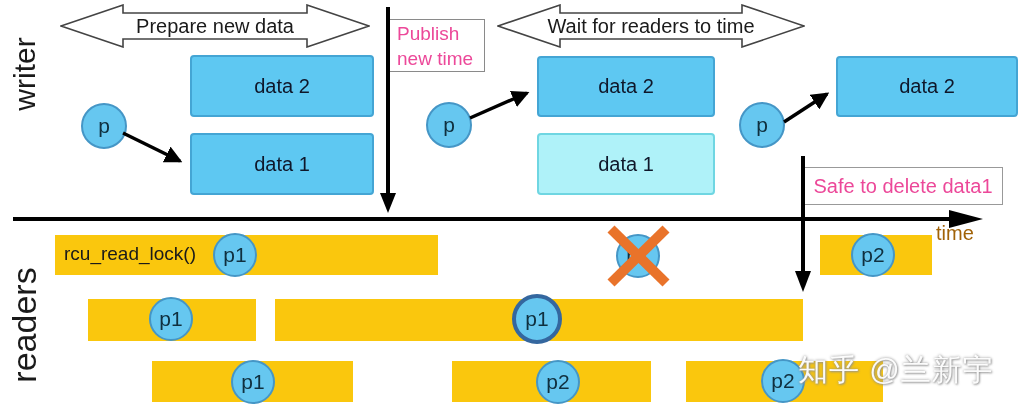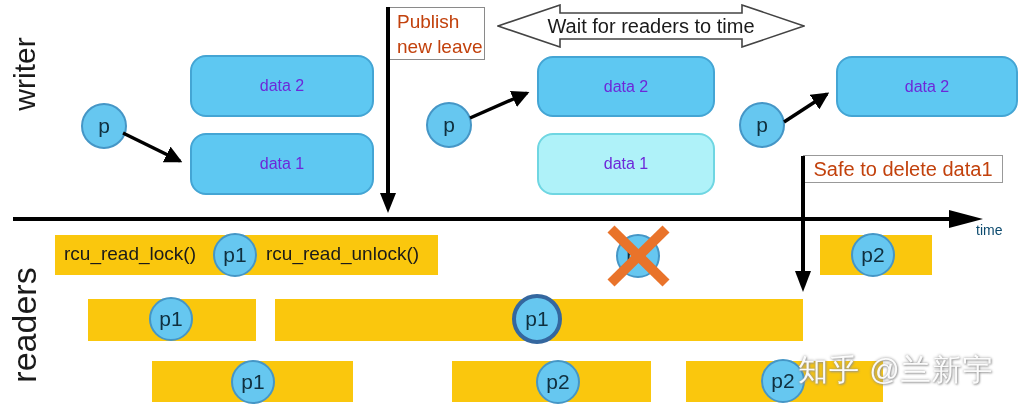--- a/index.html
+++ b/index.html
@@ -9,60 +9,66 @@
   }
   .abs{position:absolute;box-sizing:border-box;}
   .vlabel{display:flex;align-items:center;justify-content:center;
     transform:rotate(-90deg);color:#1a1a1a;}
   #writer-label{left:-17px;top:56px;width:84px;height:36px;font-size:30px;}
   #readers-label{left:-41px;top:305px;width:130px;height:40px;font-size:34px;}
   .darrow{position:absolute;}
   .darrow svg{display:block;}
   .darrow .dlabel{position:absolute;inset:0;display:flex;align-items:center;
     justify-content:center;font-size:20px;color:#1a1a1a;}
-  .notebox{background:#fff;border:1.5px solid #8a8a8a;color:#c2410c;}
+  .notebox{background:#fff;border:1.5px solid #8a8a8a;color:#ec4899;margin-top:12px;}
   #publish-box{left:389px;top:7px;width:96px;height:53px;font-size:19px;
     line-height:1.3;padding:2px 0 0 7px;}
-  #safe-box{left:803px;top:155px;width:200px;height:28px;display:flex;
+  #safe-box{left:803px;top:155px;width:200px;height:38px;display:flex;
     align-items:center;justify-content:center;font-size:20px;border-color:#999;}
-  .dbox{border-radius:16px;display:flex;align-items:center;justify-content:center;
-    font-size:16px;color:#6d28d9;}
+  .dbox{border-radius:4px;display:flex;align-items:center;justify-content:center;
+    font-size:20px;color:#0f172a;}
   .dbox.blue{background:var(--box_blue);border:2px solid var(--box_blue_border);}
   .dbox.cyan{background:var(--box_cyan);border:2px solid var(--box_cyan_border);}
   .pcircle{border-radius:50%;background:var(--circle_fill);
     border:2px solid var(--circle_border);display:flex;align-items:center;
     justify-content:center;font-size:21px;color:#10303f;}
   .pcircle.dark{border:4px solid var(--circle_border_dark);}
   .ybar{background:var(--bar_yellow);}
   .rcu-label{font-size:19px;color:#1a1a1a;white-space:nowrap;}
-  #time-label{left:936px;top:222px;font-size:14px;color:#0c4a6e;margin-left:40px;}
+  #time-label{left:936px;top:222px;font-size:20px;color:#a16207;}
   #watermark{left:798px;top:350px;font-size:30px;letter-spacing:1px;
     color:rgba(255,255,255,0.95);text-shadow:0 0 3px rgba(140,140,140,0.95),
     1px 1px 2px rgba(150,150,150,0.8);white-space:nowrap;text-align:right;}
   #overlay{position:absolute;left:0;top:0;z-index:6;pointer-events:none;}
 </style>
 </head>
 <body>
 
 <div id="stage">
 
   <div class="abs vlabel" id="writer-label">writer</div>
   <div class="abs vlabel" id="readers-label">readers</div>
 
+  <div class="darrow" style="left:60px;top:4px;width:310px;height:44px;">
+    <svg width="310" height="44">
+      <polygon points="1,22 63,1 63,9 247,9 247,1 309,22 247,43 247,35 63,35 63,43" fill="#ffffff" stroke="#444" stroke-width="1.6"></polygon>
+    </svg>
+    <div class="dlabel">Prepare new data</div>
+  </div>
 
   <div class="darrow" style="left:497px;top:4px;width:308px;height:44px;">
     <svg width="308" height="44">
       <polygon points="1,22 63,1 63,9 245,9 245,1 307,22 245,43 245,35 63,35 63,43" fill="#ffffff" stroke="#444" stroke-width="1.6"></polygon>
     </svg>
     <div class="dlabel">Wait for readers to time</div>
   </div>
 
   <div class="abs notebox" id="publish-box">
     <div>Publish</div>
-    <div>new leave</div>
+    <div>new time</div>
   </div>
 
   <div class="abs notebox" id="safe-box">Safe to delete data1</div>
 
   <div class="abs dbox blue" style="left:190px;top:55px;width:184px;height:62px;">data 2</div>
   <div class="abs dbox blue" style="left:190px;top:133px;width:184px;height:62px;">data 1</div>
   <div class="abs dbox blue" style="left:537px;top:56px;width:178px;height:61px;">data 2</div>
   <div class="abs dbox cyan" style="left:537px;top:133px;width:178px;height:62px;">data 1</div>
   <div class="abs dbox blue" style="left:836px;top:56px;width:182px;height:61px;">data 2</div>
 
@@ -74,21 +80,20 @@
   <div class="abs ybar" style="left:820px;top:235px;width:112px;height:40px;"></div>
 
   <div class="abs ybar" style="left:88px;top:299px;width:168px;height:42px;"></div>
   <div class="abs ybar" style="left:275px;top:299px;width:528px;height:42px;"></div>
 
   <div class="abs ybar" style="left:152px;top:361px;width:201px;height:41px;"></div>
   <div class="abs ybar" style="left:452px;top:361px;width:199px;height:41px;"></div>
   <div class="abs ybar" style="left:686px;top:361px;width:197px;height:41px;"></div>
 
   <span class="abs rcu-label" style="left:64px;top:243px;">rcu_read_lock()</span>
-  <span class="abs rcu-label" style="left:266px;top:243px;">rcu_read_unlock()</span>
 
   <div class="abs pcircle" style="left:213px;top:233px;width:44px;height:44px;">p1</div>
   <div class="abs pcircle" style="left:616px;top:234px;width:44px;height:44px;">p1</div>
   <div class="abs pcircle" style="left:851px;top:233px;width:44px;height:44px;">p2</div>
   <div class="abs pcircle" style="left:149px;top:297px;width:44px;height:44px;">p1</div>
   <div class="abs pcircle dark" style="left:512px;top:294px;width:50px;height:50px;">p1</div>
   <div class="abs pcircle" style="left:231px;top:360px;width:44px;height:44px;">p1</div>
   <div class="abs pcircle" style="left:536px;top:360px;width:44px;height:44px;">p2</div>
   <div class="abs pcircle" style="left:761px;top:359px;width:44px;height:44px;">p2</div>
 

